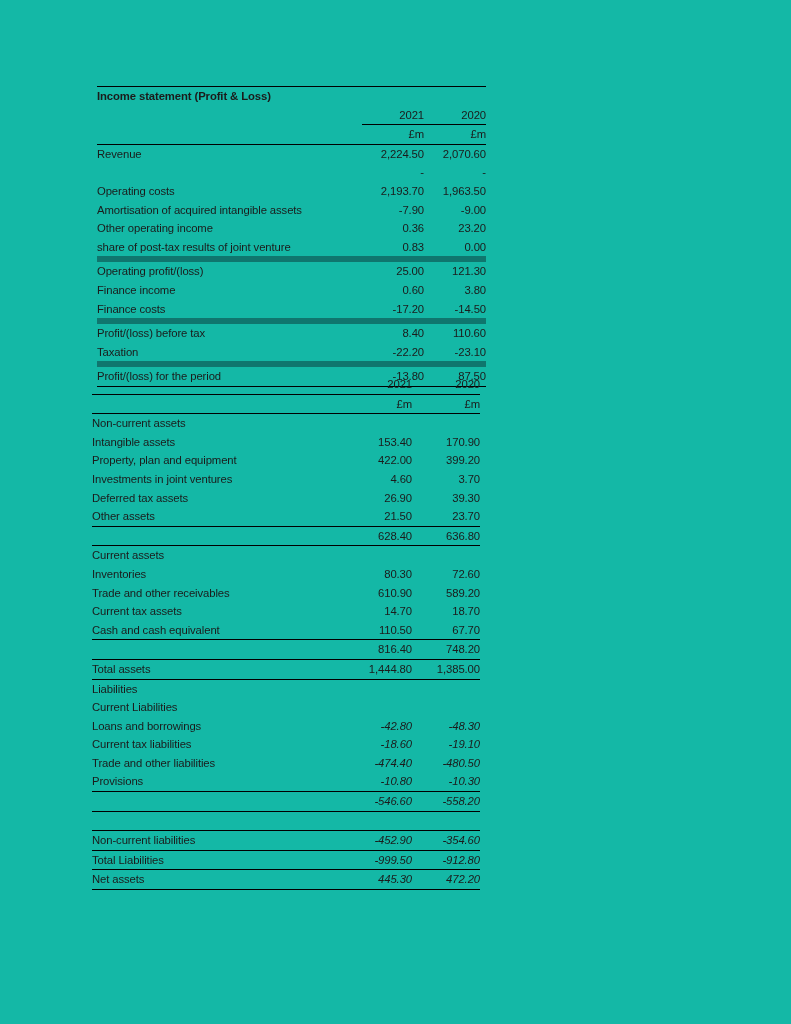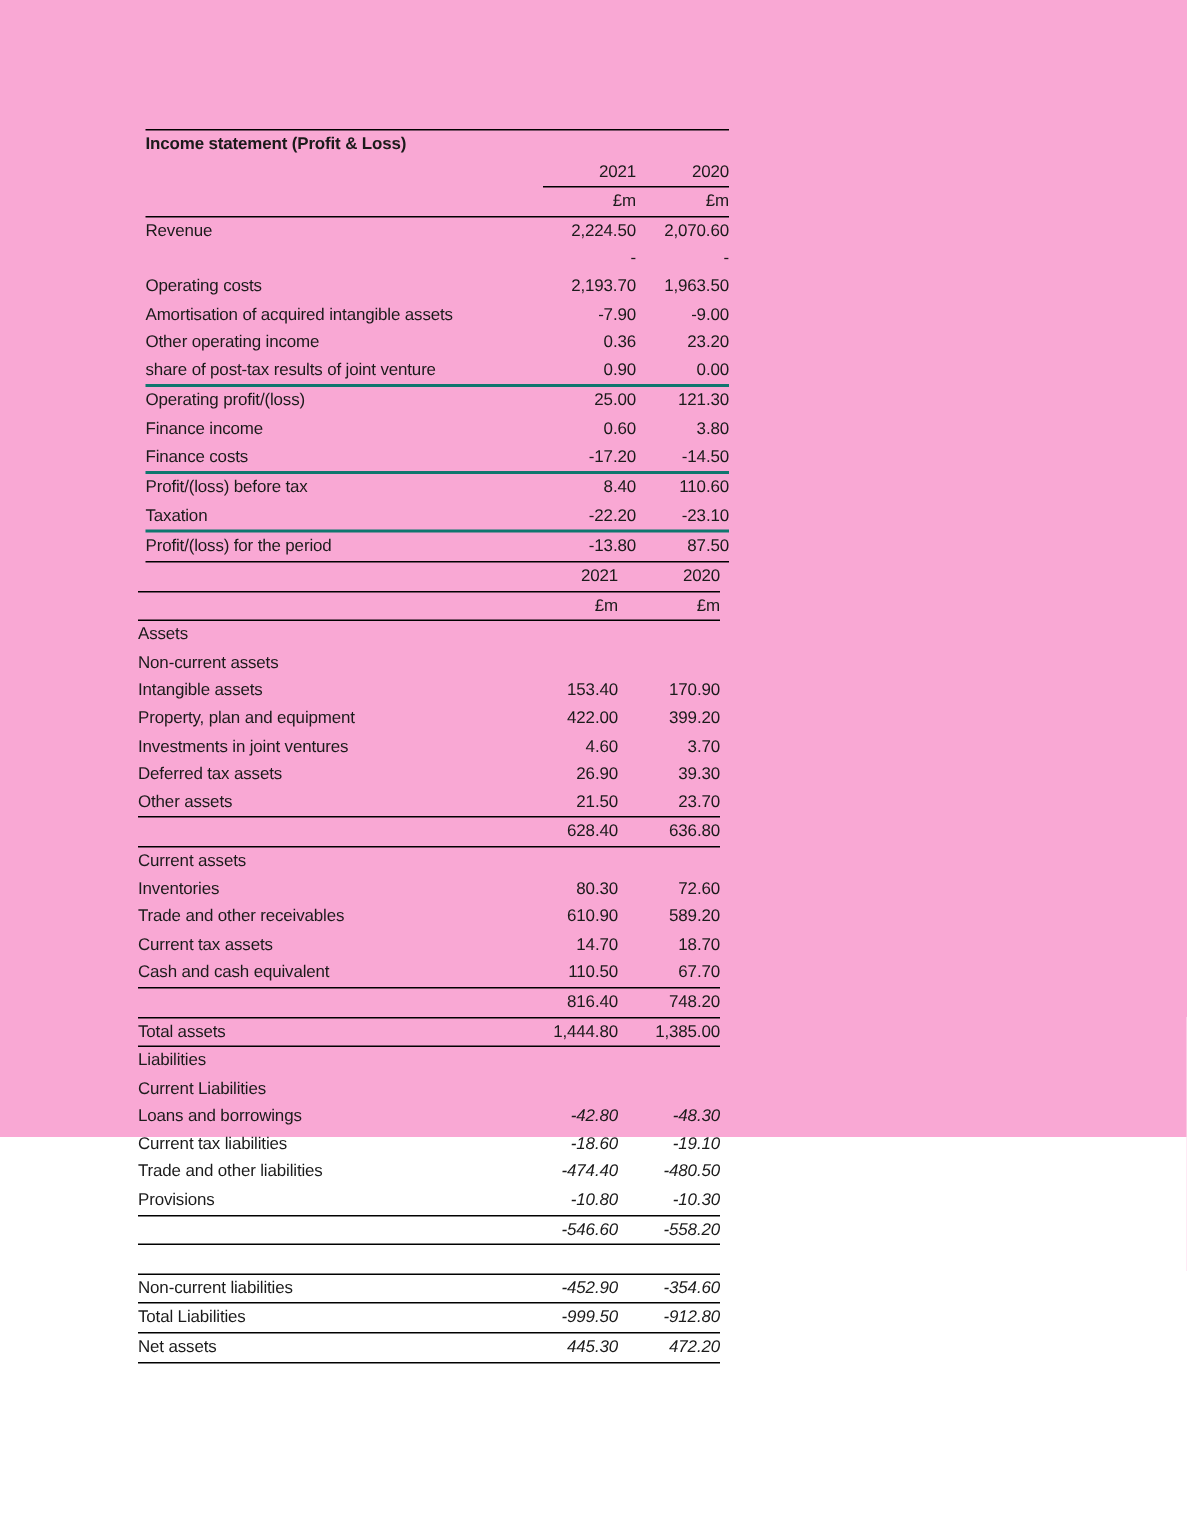--- a/index.html
+++ b/index.html
@@ -14,22 +14,22 @@
     font-family: "Liberation Sans", sans-serif;
     color: #1b1b1b;
     overflow: hidden;
     position: relative;
   }
 
   .page {
     position: absolute;
     left: 0; top: 0;
     width: 791px;
-    height: 758px;
-    background: #f9a8d4;
+    height: 1024px;
+    background: #14b8a6;
   }
 
   
   .is-block {
     position: absolute;
     left: 97px;
     top: 86px;
     width: 389px;
   }
   .bs-block {
@@ -76,21 +76,21 @@
     text-align: right;
     padding-left: 6px;
     font-style: italic;
   }
 
   .indent { padding-left: 7px; }
 
   
   .rule-top td      { border-top: 1.6px solid #000; }
   .rule-bot td      { border-bottom: 1.6px solid #000; }
-  .rule-bot-thin td { border-bottom: 2px solid #0f766e; }
+  .rule-bot-thin td { border-bottom: 6px solid #0f766e; }
 
   
   .rule-nums td.val, .rule-nums td.val-left { border-bottom: 1.1px solid #000; }
 
   .spacer td { height: 9px; line-height: 9px; }
 
   .sect-title {
     font-weight: bold;
     font-size: 11.6px;
     line-height: 20px;
@@ -147,21 +147,21 @@
           <td class="val">-7.90</td>
           <td class="val">-9.00</td>
         </tr>
         <tr>
           <td class="lbl indent">Other operating income</td>
           <td class="val">0.36</td>
           <td class="val">23.20</td>
         </tr>
         <tr class="rule-bot-thin">
           <td class="lbl indent">share of post-tax results of joint venture</td>
-          <td class="val">0.90</td>
+          <td class="val">0.83</td>
           <td class="val">0.00</td>
         </tr>
 
         <tr>
           <td class="lbl indent">Operating profit/(loss)</td>
           <td class="val">25.00</td>
           <td class="val">121.30</td>
         </tr>
         <tr>
           <td class="lbl indent">Finance income</td>
@@ -207,23 +207,20 @@
           <td class="val">2021</td>
           <td class="val">2020</td>
         </tr>
         <tr class="rule-bot">
           <td class="lbl"></td>
           <td class="val">£m</td>
           <td class="val">£m</td>
         </tr>
 
         <tr>
-          <td colspan="3" class="lbl">Assets</td>
-        </tr>
-        <tr>
           <td colspan="3" class="lbl">Non-current assets</td>
         </tr>
 
         <tr>
           <td class="lbl">Intangible assets</td>
           <td class="val">153.40</td>
           <td class="val">170.90</td>
         </tr>
         <tr>
           <td class="lbl">Property, plan and equipment</td>

